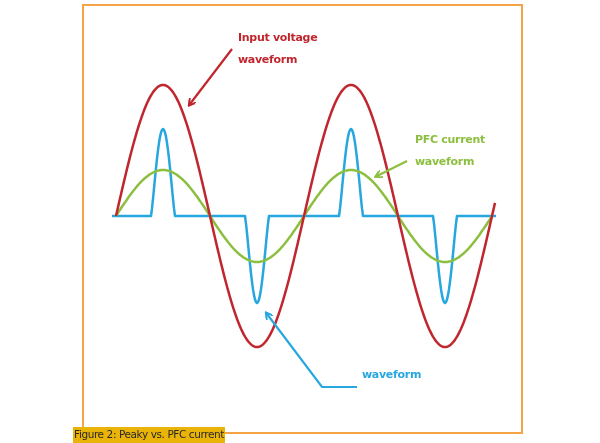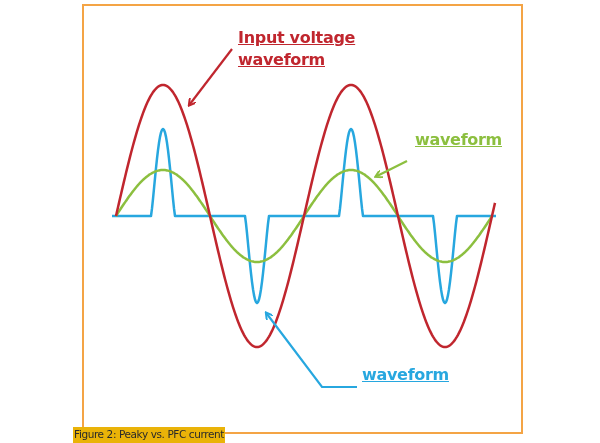--- a/index.html
+++ b/index.html
@@ -1,21 +1,21 @@
 <!DOCTYPE html>
 <html><head>
 <meta charset="utf-8">
 <style>
   html, body { margin: 0; padding: 0; background: #ffffff; }
   body { width: 600px; height: 443px; position: relative; overflow: hidden; font-family: "DejaVu Sans", sans-serif; }
   .frame { position: absolute; left: 82px; top: 4px; width: 441px; height: 429px; border: 2px solid #f4a445; box-sizing: border-box; border-bottom: none; }
   .frame-bottom { position: absolute; left: 218px; top: 432px; width: 305px; height: 2px; background: #f4a445; }
   .frame-left-bottom { position: absolute; left: 82px; top: 4px; width: 2px; height: 424px; background: #f4a445; }
   svg.plot { position: absolute; left: 0; top: 0; }
-  .label { position: absolute; font-family: "DejaVu Sans", sans-serif; font-weight: bold; font-size: 16px; line-height: 22px; letter-spacing: -0.3px; text-decoration: underline; }
+  .label { position: absolute; font-family: "DejaVu Sans", sans-serif; font-weight: bold; font-size: 11px; line-height: 22px; letter-spacing: -0.3px; }
   .label-voltage { left: 238px; top: 27px; color: #c0262e; }
   .label-pfc { left: 415px; top: 129px; color: #8cbf3f; }
   .label-nonpfc { left: 362px; top: 364px; color: #27a7df; }
   .caption { position: absolute; left: 73px; top: 427px; height: 30px; padding: 0 1px; background: #eab308; color: #2a2a2a; font-family: "DejaVu Sans", sans-serif; font-size: 10.5px; line-height: 14px; letter-spacing: -0.4px; white-space: nowrap; }
 </style>
 </head>
 <body>
 
 <div class="frame-left-bottom"></div>
 <div class="frame"></div>
@@ -40,19 +40,20 @@
   <line x1="232" y1="49" x2="190" y2="104" stroke="#c0262e" stroke-width="2.2" marker-end="url(#arrow-red)"></line>
   <line x1="407" y1="161" x2="377" y2="176" stroke="#8cbf3f" stroke-width="2.2" marker-end="url(#arrow-green)"></line>
   <polyline points="357,387 322,387 267,314" fill="none" stroke="#27a7df" stroke-width="2.2" marker-end="url(#arrow-blue)"></polyline>
 </svg>
 
 <div class="label label-voltage">
   <div>Input voltage</div>
   <div>waveform</div>
 </div>
 <div class="label label-pfc">
+  <div>PFC current</div>
   <div>waveform</div>
 </div>
 <div class="label label-nonpfc">
   <div>waveform</div>
 </div>
 
 <div class="caption">Figure 2: Peaky vs. PFC current</div>
 
 </body></html>

